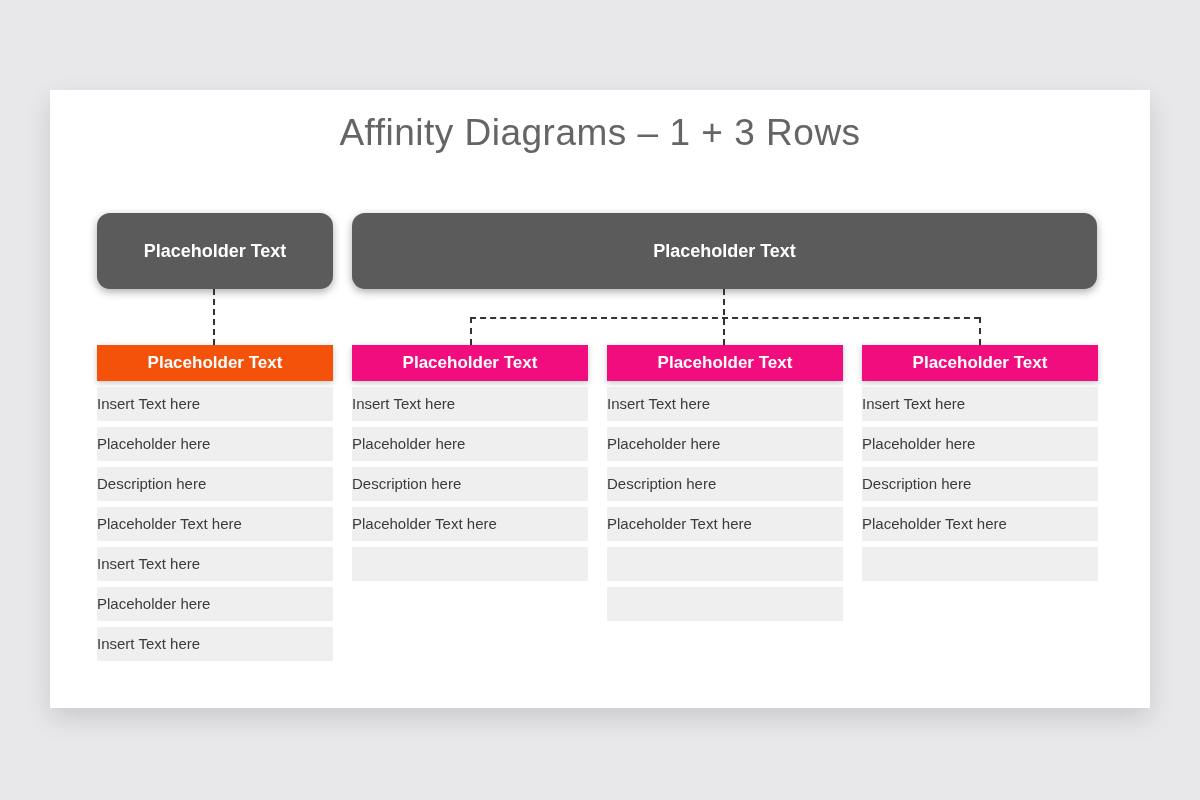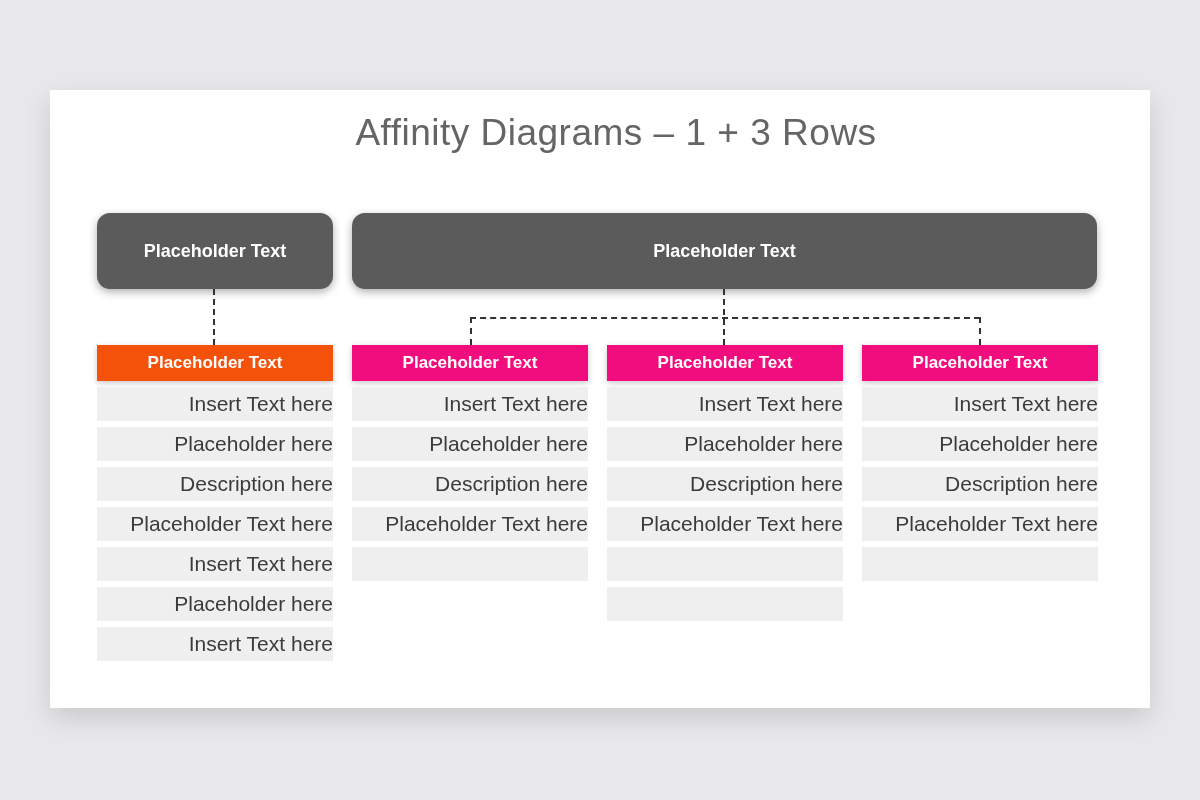--- a/index.html
+++ b/index.html
@@ -8,21 +8,21 @@
     background:#E8E7E9;
     font-family:"Liberation Sans", sans-serif;
     position:relative;overflow:hidden;
   }
   .card{
     position:absolute;left:50px;top:90px;width:1100px;height:618px;
     background:#FFFFFF;
     box-shadow:0 10px 24px rgba(0,0,0,0.13);
   }
   .title{
-    position:absolute;left:16px;top:22px;width:100%;
+    position:absolute;left:0;top:22px;width:100%;
     text-align:center;
     font-size:37px;font-weight:400;color:#666564;
     letter-spacing:0.5px;
   }
   .subtitle{
     position:absolute;left:0;top:78px;width:100%;
     text-align:center;
     font-size:14px;color:#555454;
   }
   .topbox{
@@ -36,23 +36,23 @@
   .box2{left:302px;width:745px;}
   .conn-v{position:absolute;width:0;border-left:2px dashed #333333;}
   .conn-h{position:absolute;height:0;border-top:2px dashed #333333;}
   .col{position:absolute;top:255px;width:236px;}
   .col-header{
     height:36px;line-height:36px;text-align:center;
     color:#FFFFFF;font-size:17px;font-weight:bold;
     box-shadow:0 2px 6px rgba(0,0,0,0.22);
   }
   .cell{
-    height:34px;line-height:34px;margin-top:6px;text-align:right;
+    height:34px;line-height:34px;margin-top:6px;text-align:left;
     background:#F0EFEF;
-    font-size:21px;color:#3B3B3B;
+    font-size:15px;color:#3B3B3B;
   }
   .cell:first-of-type{margin-top:7px;}
 </style>
 </head>
 <body>
 
 <div class="card">
 
   <div class="title">Affinity Diagrams – 1 + 3 Rows</div>
 

